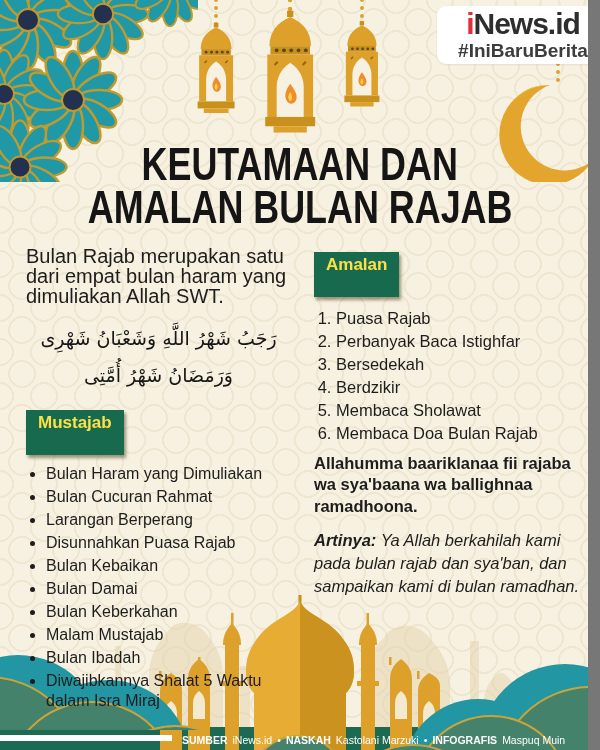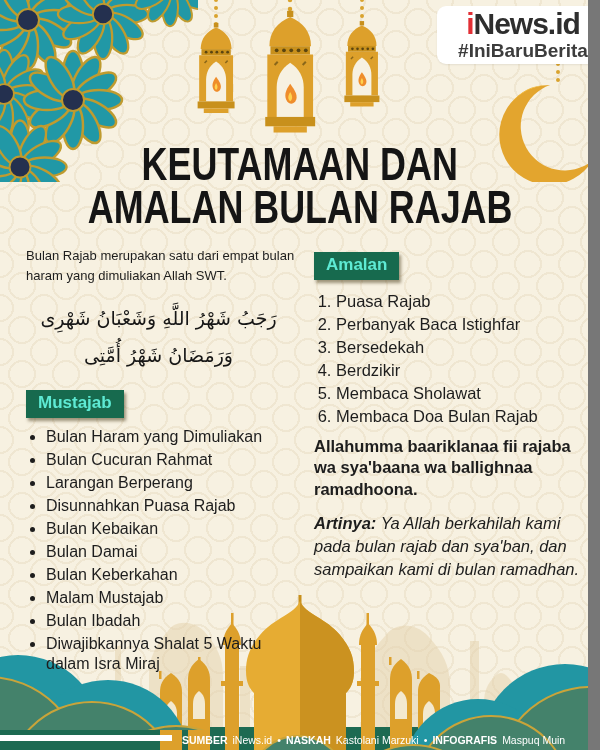--- a/index.html
+++ b/index.html
@@ -28,26 +28,26 @@
   .moon-wrap{position:absolute;left:488px;top:56px;width:112px;height:126px;z-index:2;}
   
   .title{position:absolute;left:0;top:143px;width:600px;text-align:center;z-index:5;}
   .title-line{
     display:inline-block;font-weight:bold;font-size:46px;line-height:43px;color:#151515;
     transform:scaleX(.78);transform-origin:center;white-space:nowrap;letter-spacing:0px;
   }
   
   .col-left{position:absolute;left:26px;top:246px;width:272px;z-index:5;}
   .col-right{position:absolute;left:314px;top:252px;width:276px;z-index:5;}
-  .intro{font-size:13px;line-height:20px;color:#1d1d1d;}
+  .intro{font-size:20px;line-height:20px;color:#1d1d1d;}
   .arabic{direction:rtl;text-align:center;font-family:"DejaVu Sans",sans-serif;color:#161616;}
   .arabic-hadith{margin-top:14px;font-size:19px;line-height:37px;width:265px;}
   .badge{
-    display:inline-block;background:#176a4e;color:#5eead4;font-weight:bold;font-size:17px;
-    padding:3px 12px 5px;box-shadow:2px 3px 3px rgba(70,55,20,.5);
+    display:inline-block;background:#176a4e;color:#fde047;font-weight:bold;font-size:17px;
+    padding:3px 12px 22px;box-shadow:2px 3px 3px rgba(70,55,20,.5);
   }
   .badge-keutamaan{margin-top:16px;}
   ul.bullets{margin:9px 0 0;padding-left:20px;}
   ul.bullets li{font-size:16px;line-height:19.5px;margin-bottom:3.5px;}
   ol.numbers{margin:11px 0 0;padding-left:22px;}
   ol.numbers li{font-size:16.5px;line-height:20.5px;margin-bottom:2.5px;}
   .arabic-doa{margin-top:13px;font-size:21px;line-height:41px;width:276px;}
   .latin{margin-top:9px;font-size:16.5px;font-weight:bold;line-height:21.5px;}
   .artinya{margin-top:12px;font-size:16.5px;font-style:italic;line-height:23px;}
   .artinya .lbl{font-weight:bold;}

